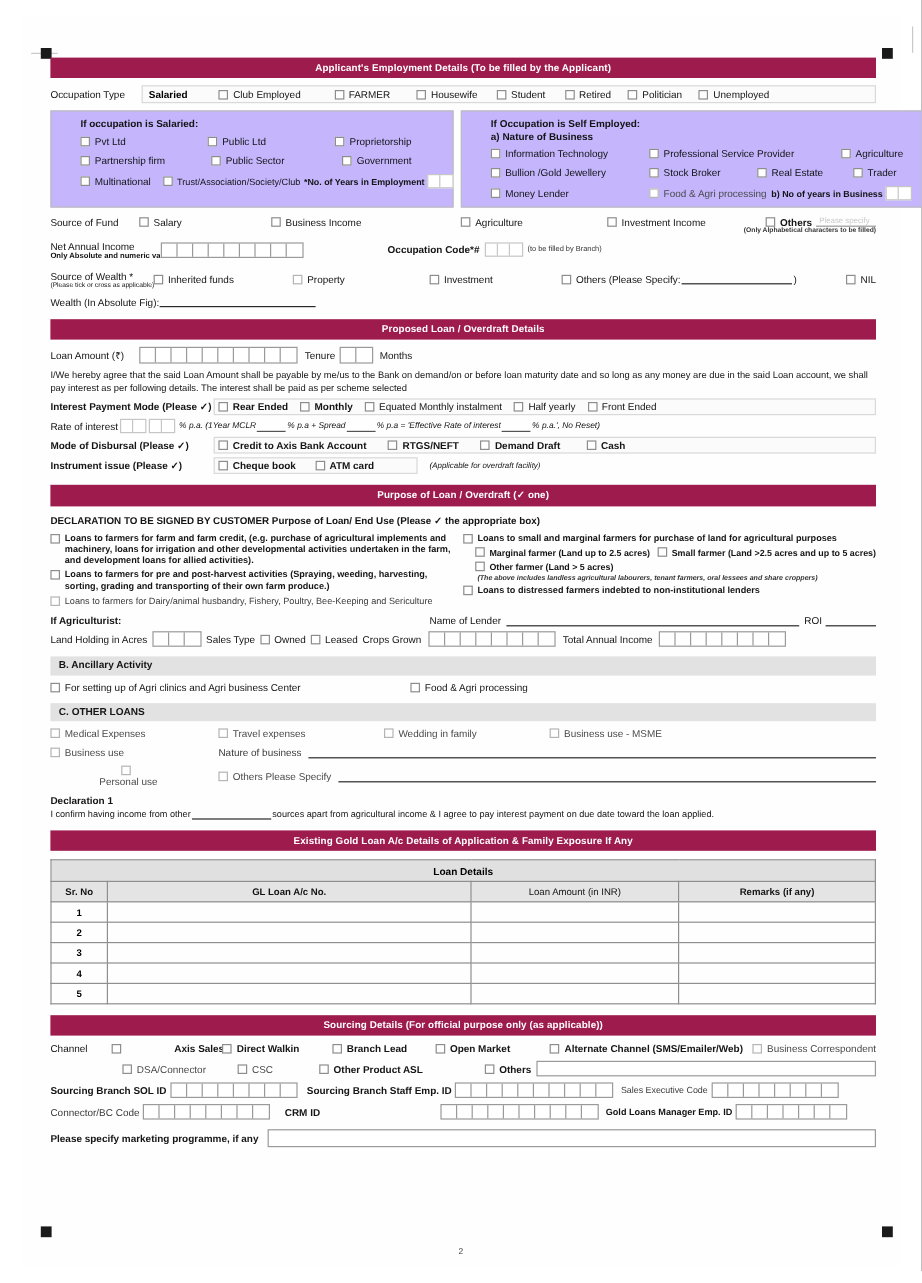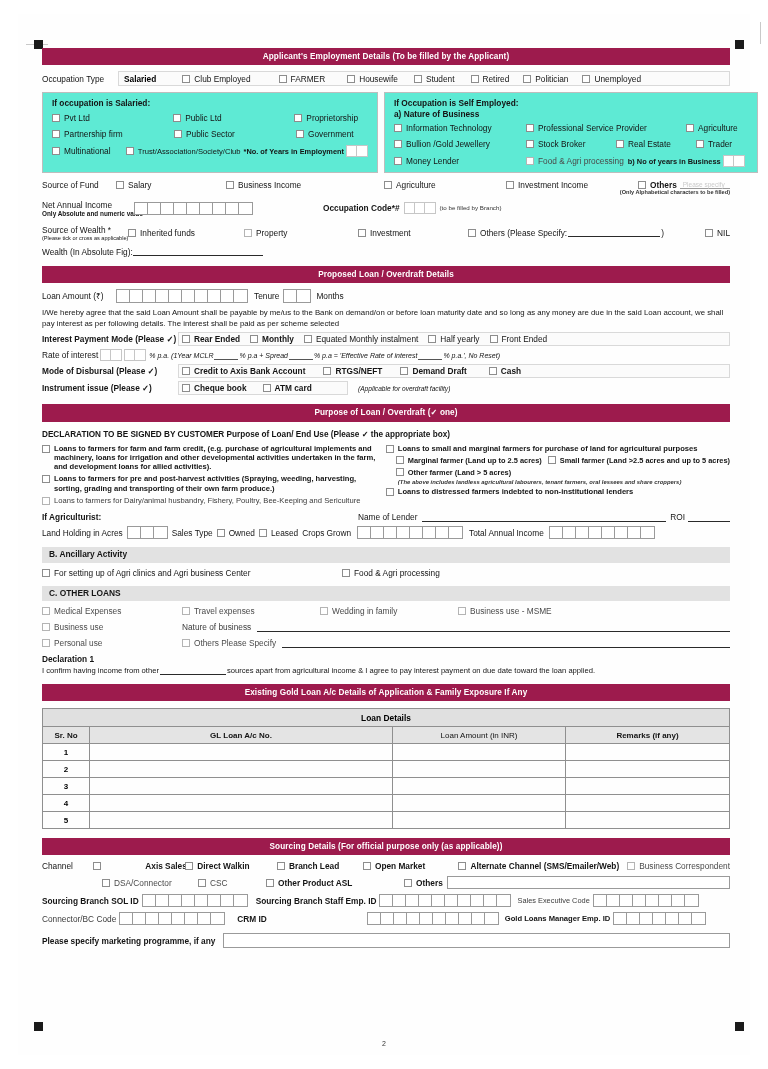--- a/index.html
+++ b/index.html
@@ -52,21 +52,21 @@
   .cb.dim{border-color:#b4b4b4;}
   .opt{display:flex;align-items:center;margin-right:10px;}
   .opt .t{font-size:8.3px;color:#141414;white-space:nowrap;}
   .opt .t.faint{color:#4a4a4a;}
 
   
   .strip{
     border:1px solid #d9d9d9;background:#fbfbfb;
     display:flex;align-items:center;padding:2px 5px;box-sizing:border-box;
   }
-  .boxed{border:1px solid #bdbdbd;background:#5eead4;box-sizing:border-box;padding:5px 9px;}
+  .boxed{border:1px solid #bdbdbd;background:#c4b5fd;box-sizing:border-box;padding:5px 24px;}
 
   
   .comb{display:flex;border:1px solid #9a9a9a;height:12px;box-sizing:border-box;background:#fff;}
   .comb i{display:block;width:13px;border-right:1px solid #9a9a9a;box-sizing:border-box;}
   .comb i:last-child{border-right:none;}
   .comb.sm i{width:10px;}
   .comb.dim{border-color:#c6c6c6;}
   .comb.dim i{border-right-color:#c6c6c6;}
 
   .uline{border-bottom:1px solid #2a2a2a;display:inline-block;height:8px;}
@@ -579,21 +579,21 @@
   </div>
   <div class="row" style="margin-top:6px;">
     <span class="opt" style="width:130px;">
           <span class="cb dim"></span>
           <span class="t faint">Business use</span>
         </span>
     <span class="lbl" style="color:#3b3b3b;">Nature of business</span>
     <span class="uline" style="flex:1;margin-left:6px;"></span>
   </div>
   <div class="row" style="margin-top:6px;">
-    <span class="opt" style="width:130px;">
+    <span class="opt" style="width:130px;flex-direction:column;">
           <span class="cb dim"></span>
           <span class="t faint">Personal use</span>
         </span>
     <span class="opt" style="margin-right:0;">
           <span class="cb dim"></span>
           <span class="t faint">Others  Please Specify</span>
         </span>
     <span class="uline" style="flex:1;margin-left:6px;"></span>
   </div>
 

